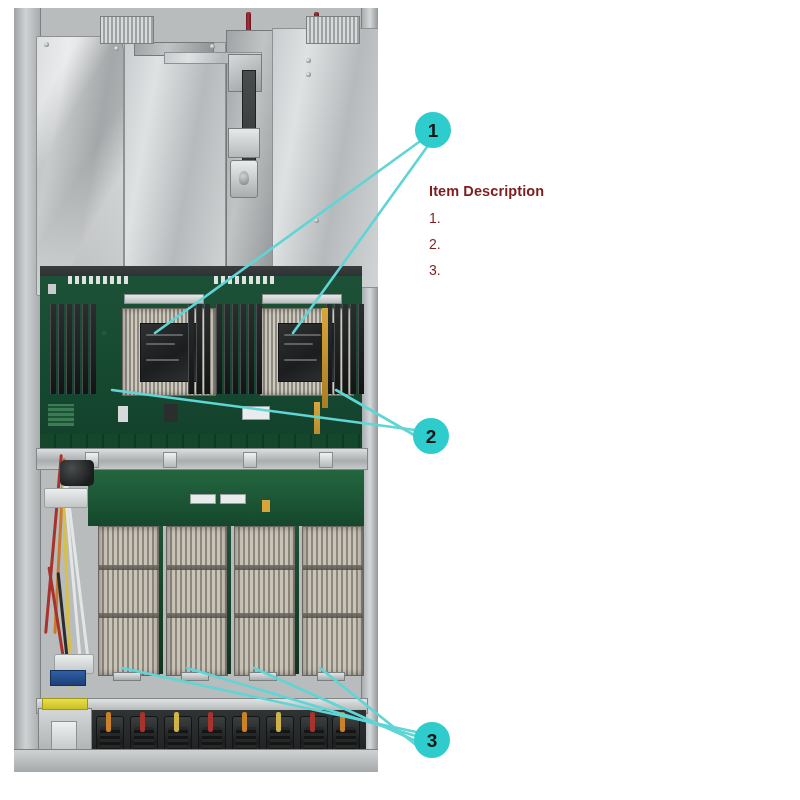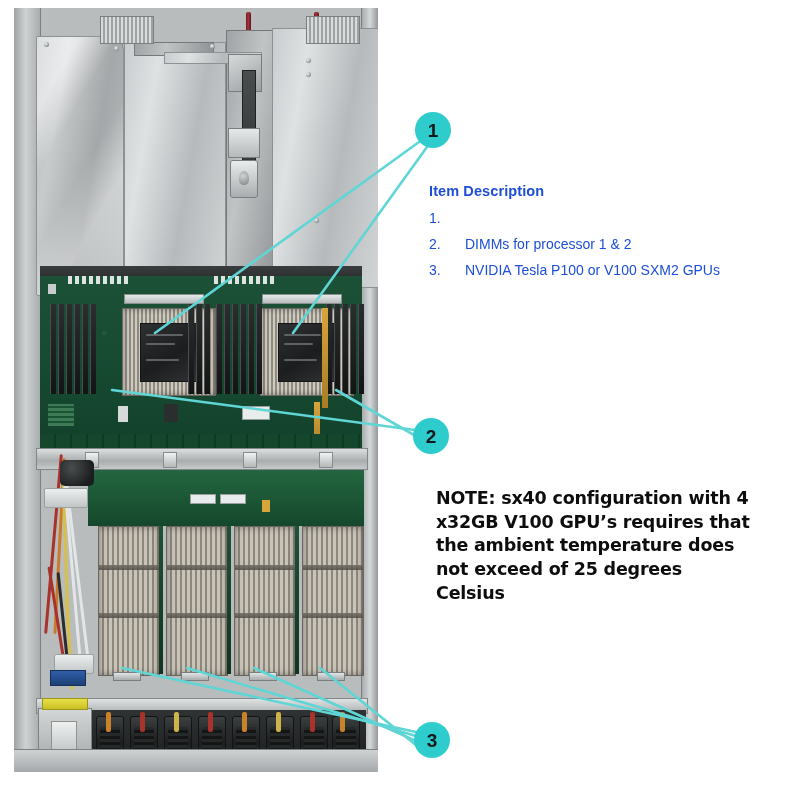--- a/index.html
+++ b/index.html
@@ -309,21 +309,21 @@
     font-size:19px;
     color:#12181a;
     line-height:1;
   }
 
   
   #item-block {
     position:absolute;
     left:429px; top:183px;
     width:356px;
-    color:#1d4ed8;
+    color:#7f1d1d;
   }
   #item-heading {
     font-size:14.5px;
     font-weight:700;
     letter-spacing:.1px;
     margin-bottom:11px;
   }
   .item-row {
     display:flex;
     align-items:flex-start;
@@ -555,23 +555,20 @@
   </div>
 
   <div id="item-block">
     <div id="item-heading">Item Description</div>
 
     <div class="item-row">
       <span class="item-num">1.</span>
     </div>
     <div class="item-row">
       <span class="item-num">2.</span>
-      <span class="item-text">DIMMs for processor 1 &amp; 2</span>
     </div>
     <div class="item-row">
       <span class="item-num">3.</span>
-      <span class="item-text">NVIDIA Tesla P100 or V100 SXM2 GPUs</span>
     </div>
   </div>
 
-  <div id="note-block">NOTE: sx40 configuration with 4 x32GB V100 GPU’s requires that the ambient temperature does not exceed of 25 degrees Celsius</div>
 
 </div>
 
 </body></html>

